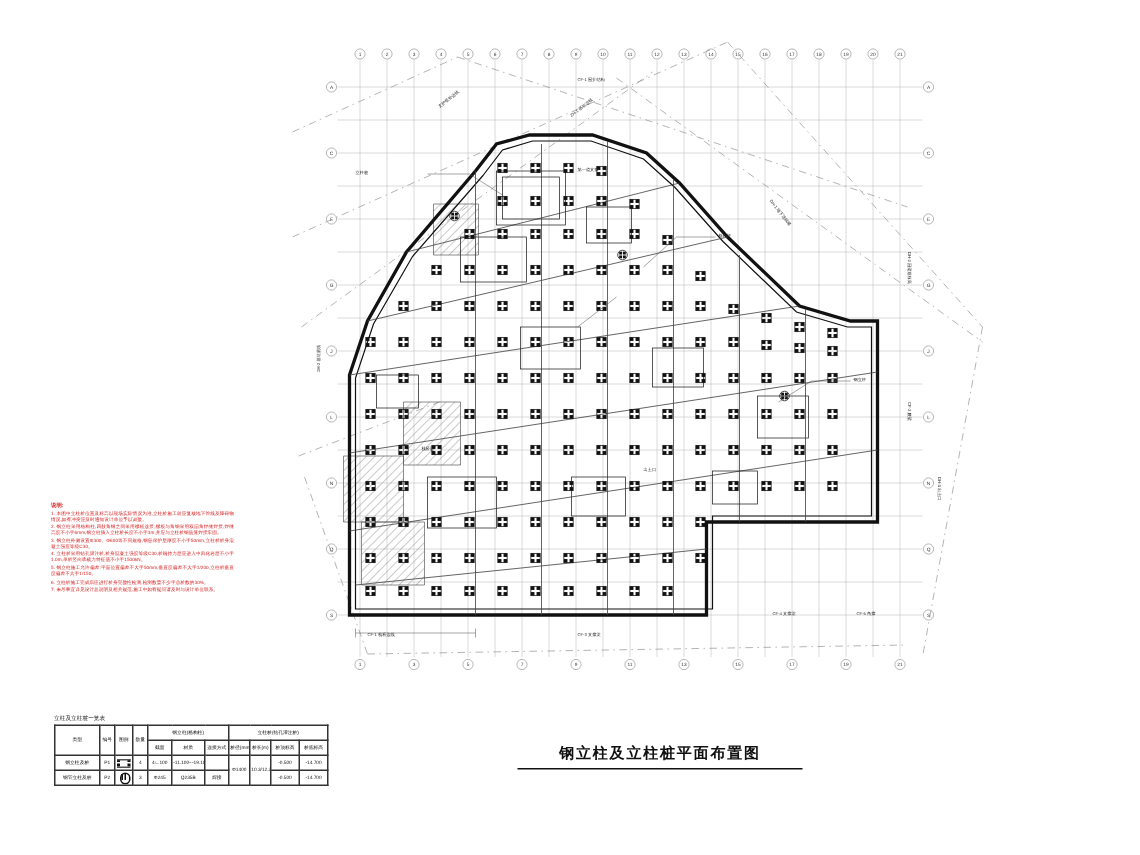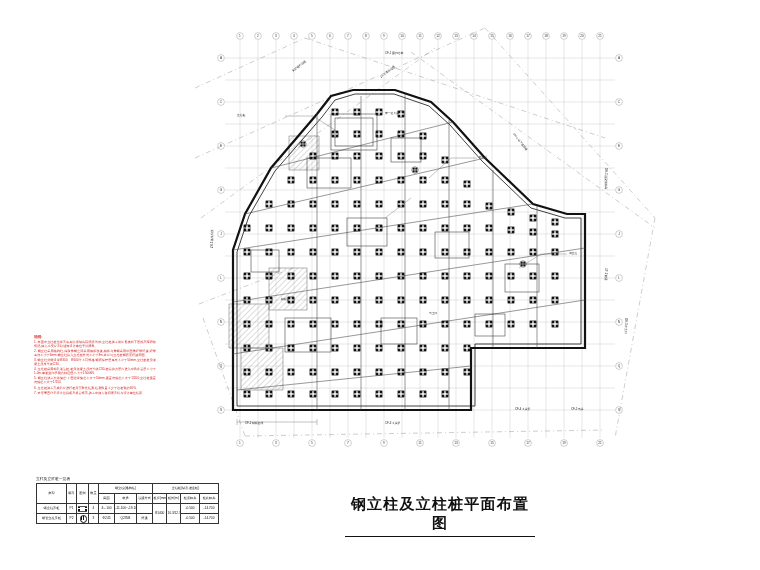--- a/index.html
+++ b/index.html
@@ -102,21 +102,21 @@
 
   
   #sheet-title {
     position: absolute;
     left: 345px;
     top: 495px;
     width: 190px;
     text-align: center;
   }
   #sheet-title .t {
-    font-size: 15px;
+    font-size: 10px;
     font-weight: bold;
     letter-spacing: 1.2px;
     color: #111;
   }
   #sheet-title .rule {
     margin-top: 3px;
     border-bottom: 1.1px solid #111;
     width: 100%;
   }
 </style>

